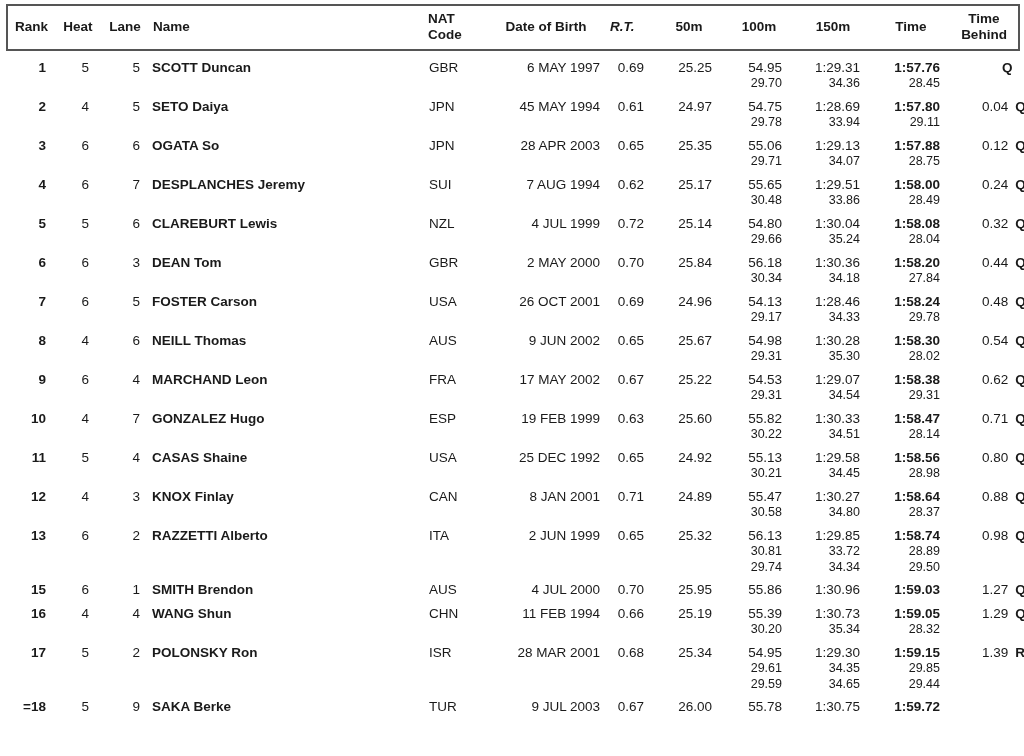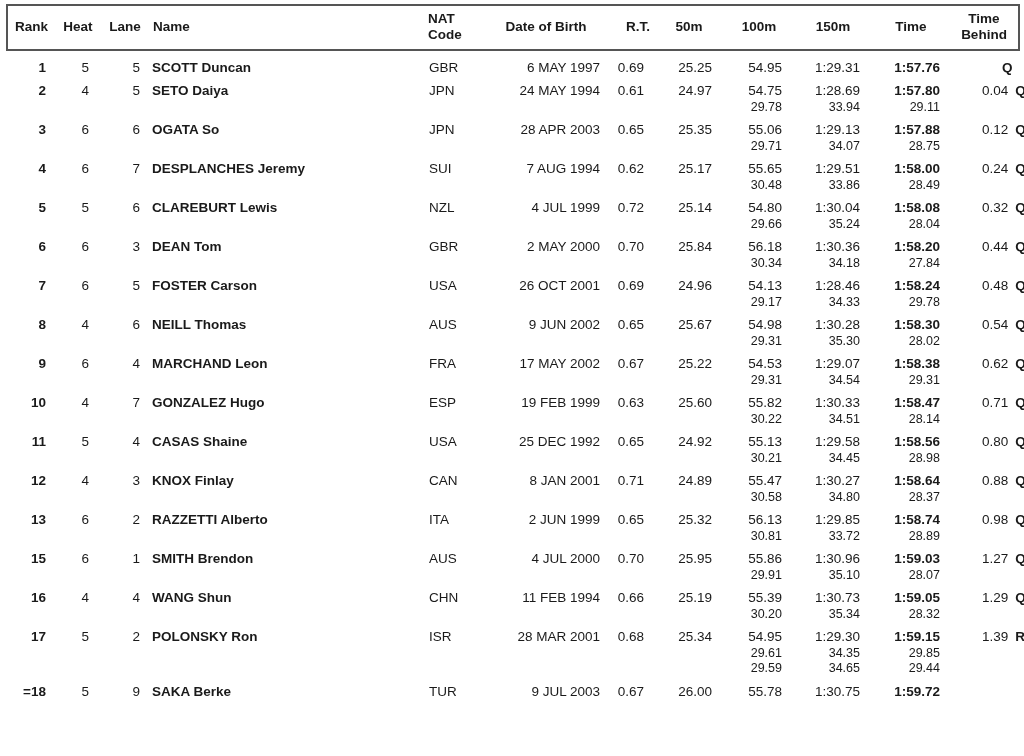--- a/index.html
+++ b/index.html
@@ -34,21 +34,21 @@
     vertical-align: middle;
     white-space: normal;
   }
   thead tr.hdr th.first { border-left: 2px solid #555; }
   thead tr.hdr th.last  { border-right: 2px solid #555; }
 
   th.c-rank, th.c-heat, th.c-lane { text-align: center; }
   th.c-name { text-align: left; padding-left: 8px; }
   th.c-nat  { text-align: left; padding-left: 5px; }
   th.c-dob  { text-align: center; }
-  th.c-rt   { text-align: right; }
+  th.c-rt   { text-align: left; font-style: italic; }
   th.c-sp   { }
   th.c-time { text-align: center; }
   th.c-beh  { text-align: center; }
 
   
   tbody td {
     padding: 0;
     vertical-align: top;
     line-height: 1.0;
   }
@@ -120,27 +120,41 @@
           <td class="t-name">SCOTT Duncan</td>
           <td class="t-nat">GBR</td>
           <td class="t-dob">6 MAY 1997</td>
           <td class="t-rt">0.69</td>
           <td class="t-sp">25.25</td>
           <td class="t-sp">54.95</td>
           <td class="t-sp">1:29.31</td>
           <td class="t-time">1:57.76</td>
           <td class="behind-cell"><span class="behind-val"></span><span class="qual">Q</span></td>
         </tr>
+        <tr class="sub">
+          <td></td>
+          <td></td>
+          <td></td>
+          <td></td>
+          <td></td>
+          <td></td>
+          <td></td>
+          <td></td>
+          <td class="t-sp">29.70</td>
+          <td class="t-sp">34.36</td>
+          <td class="t-split">28.45</td>
+          <td></td>
+        </tr>
         <tr class="main">
           <td class="t-rank">2</td>
           <td class="t-heat">4</td>
           <td class="t-lane">5</td>
           <td class="t-name">SETO Daiya</td>
           <td class="t-nat">JPN</td>
-          <td class="t-dob">24 MAY 1994</td>
+          <td class="t-dob">45 MAY 1994</td>
           <td class="t-rt">0.61</td>
           <td class="t-sp">24.97</td>
           <td class="t-sp">54.75</td>
           <td class="t-sp">1:28.69</td>
           <td class="t-time">1:57.80</td>
           <td class="behind-cell"><span class="behind-val">0.04</span><span class="qual">Q</span></td>
         </tr>
         <tr class="sub">
           <td></td>
           <td></td>
@@ -456,47 +470,47 @@
           <td></td>
           <td></td>
           <td></td>
           <td></td>
           <td></td>
           <td class="t-sp">30.81</td>
           <td class="t-sp">33.72</td>
           <td class="t-split">28.89</td>
           <td></td>
         </tr>
+        <tr class="sub">
+          <td></td>
+          <td></td>
+          <td></td>
+          <td></td>
+          <td></td>
+          <td></td>
+          <td></td>
+          <td></td>
+          <td class="t-sp">29.74</td>
+          <td class="t-sp">34.34</td>
+          <td class="t-split">29.50</td>
+          <td></td>
+        </tr>
         <tr class="main">
           <td class="t-rank">15</td>
           <td class="t-heat">6</td>
           <td class="t-lane">1</td>
           <td class="t-name">SMITH Brendon</td>
           <td class="t-nat">AUS</td>
           <td class="t-dob">4 JUL 2000</td>
           <td class="t-rt">0.70</td>
           <td class="t-sp">25.95</td>
           <td class="t-sp">55.86</td>
           <td class="t-sp">1:30.96</td>
           <td class="t-time">1:59.03</td>
           <td class="behind-cell"><span class="behind-val">1.27</span><span class="qual">Q</span></td>
-        </tr>
-        <tr class="sub">
-          <td></td>
-          <td></td>
-          <td></td>
-          <td></td>
-          <td></td>
-          <td></td>
-          <td></td>
-          <td></td>
-          <td class="t-sp">29.91</td>
-          <td class="t-sp">35.10</td>
-          <td class="t-split">28.07</td>
-          <td></td>
         </tr>
         <tr class="main">
           <td class="t-rank">16</td>
           <td class="t-heat">4</td>
           <td class="t-lane">4</td>
           <td class="t-name">WANG Shun</td>
           <td class="t-nat">CHN</td>
           <td class="t-dob">11 FEB 1994</td>
           <td class="t-rt">0.66</td>
           <td class="t-sp">25.19</td>

